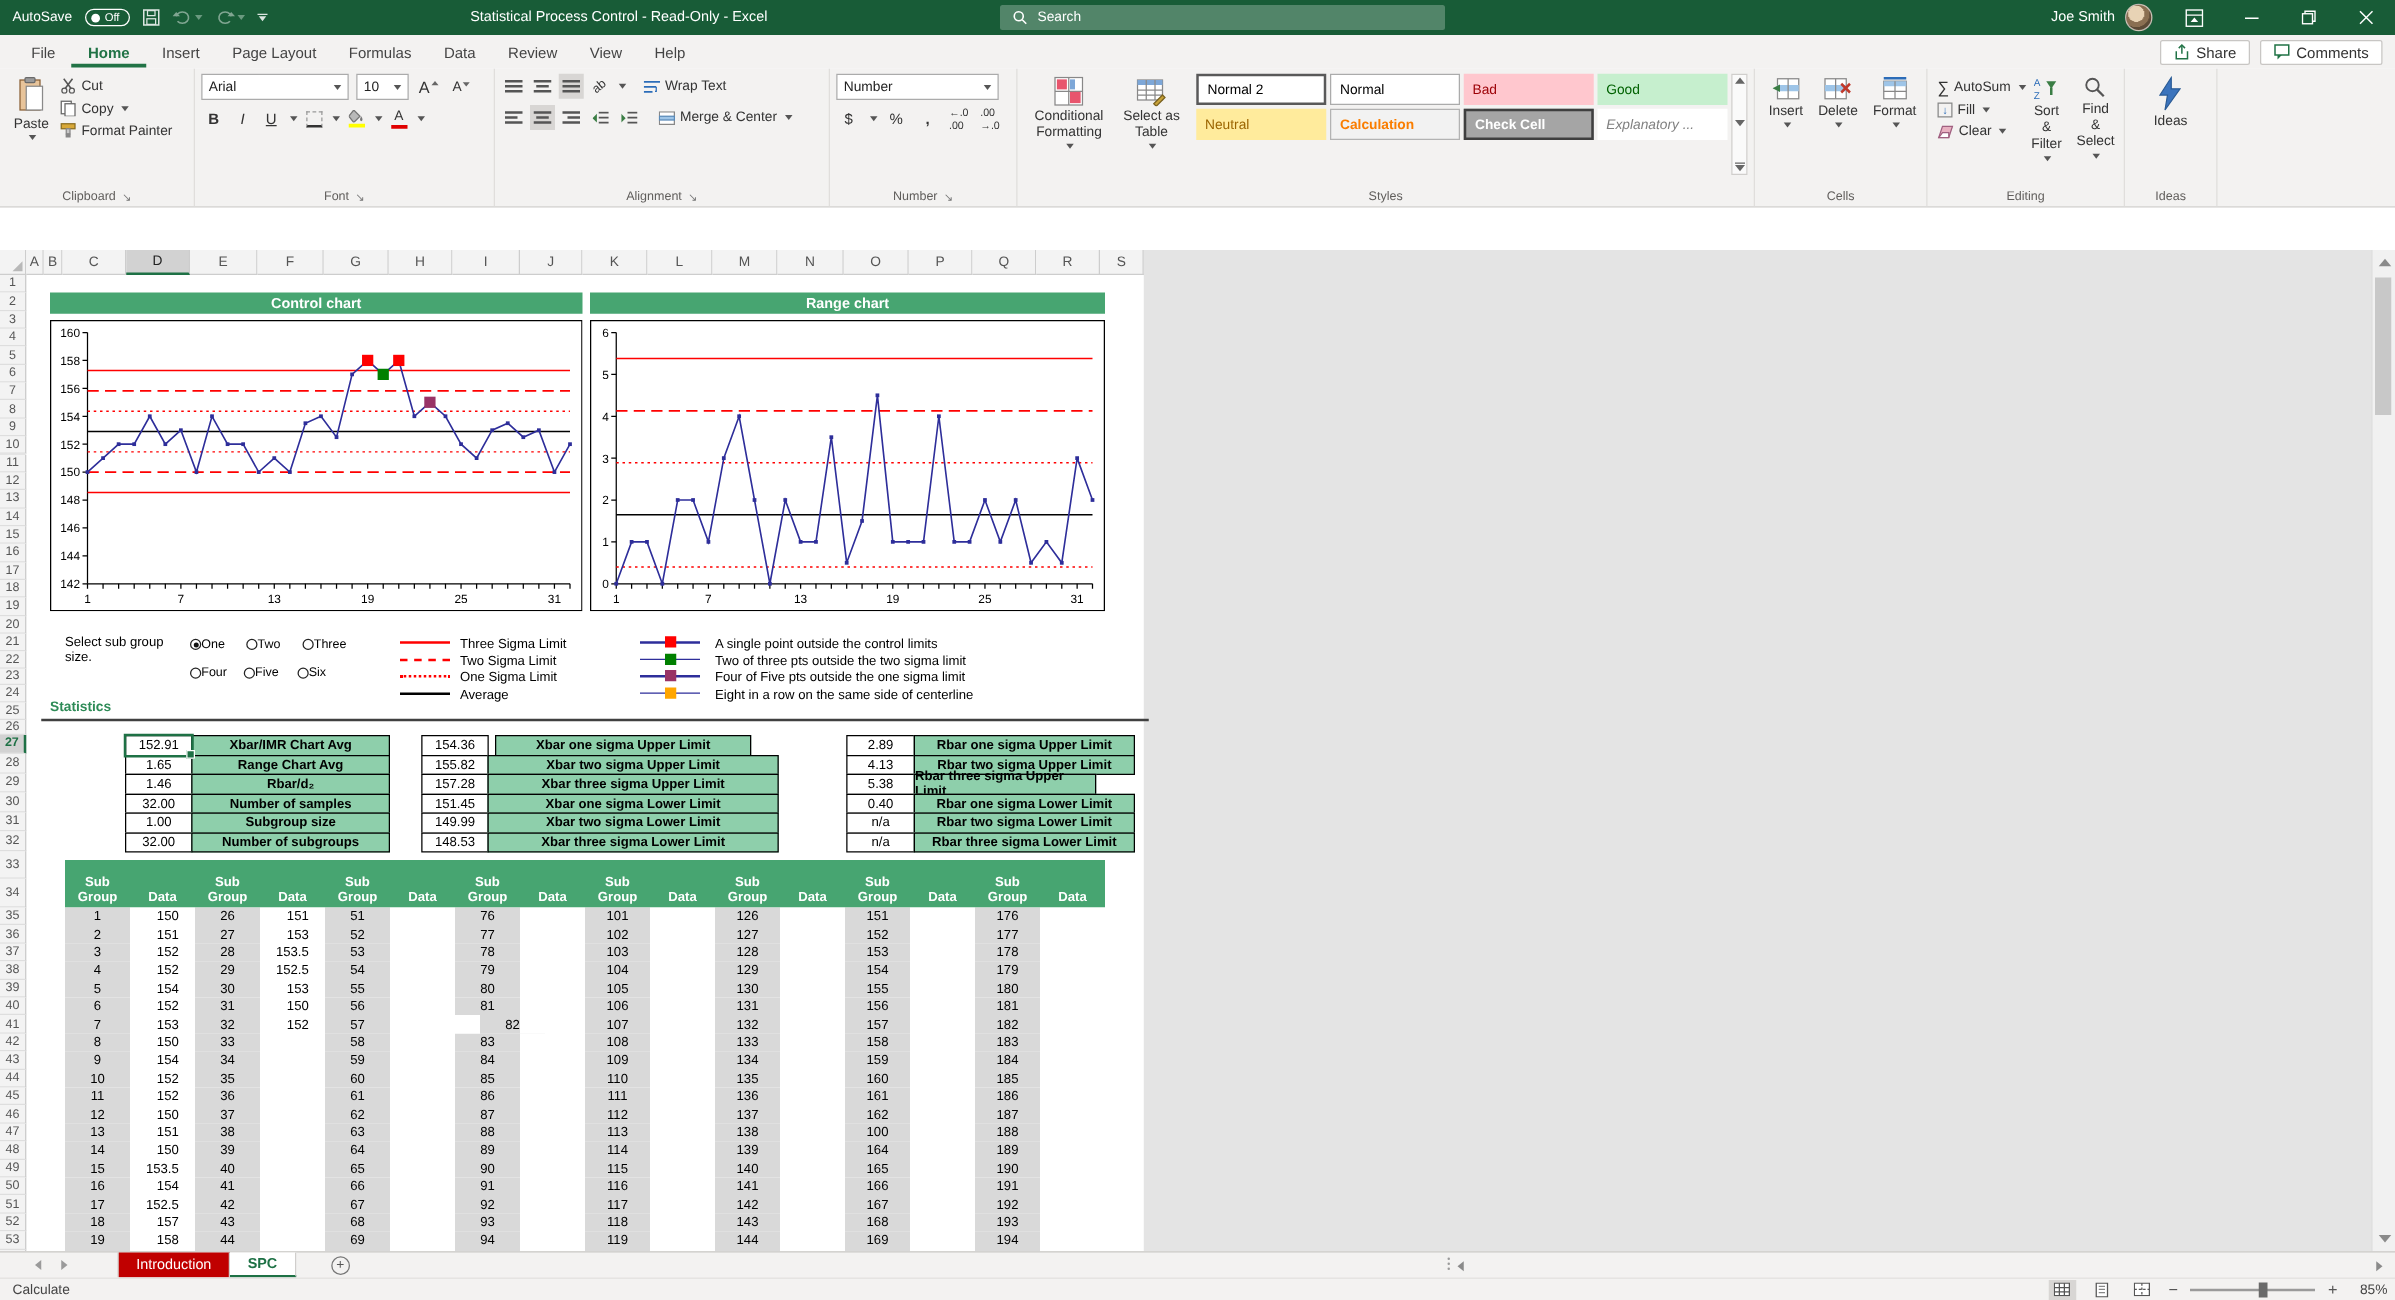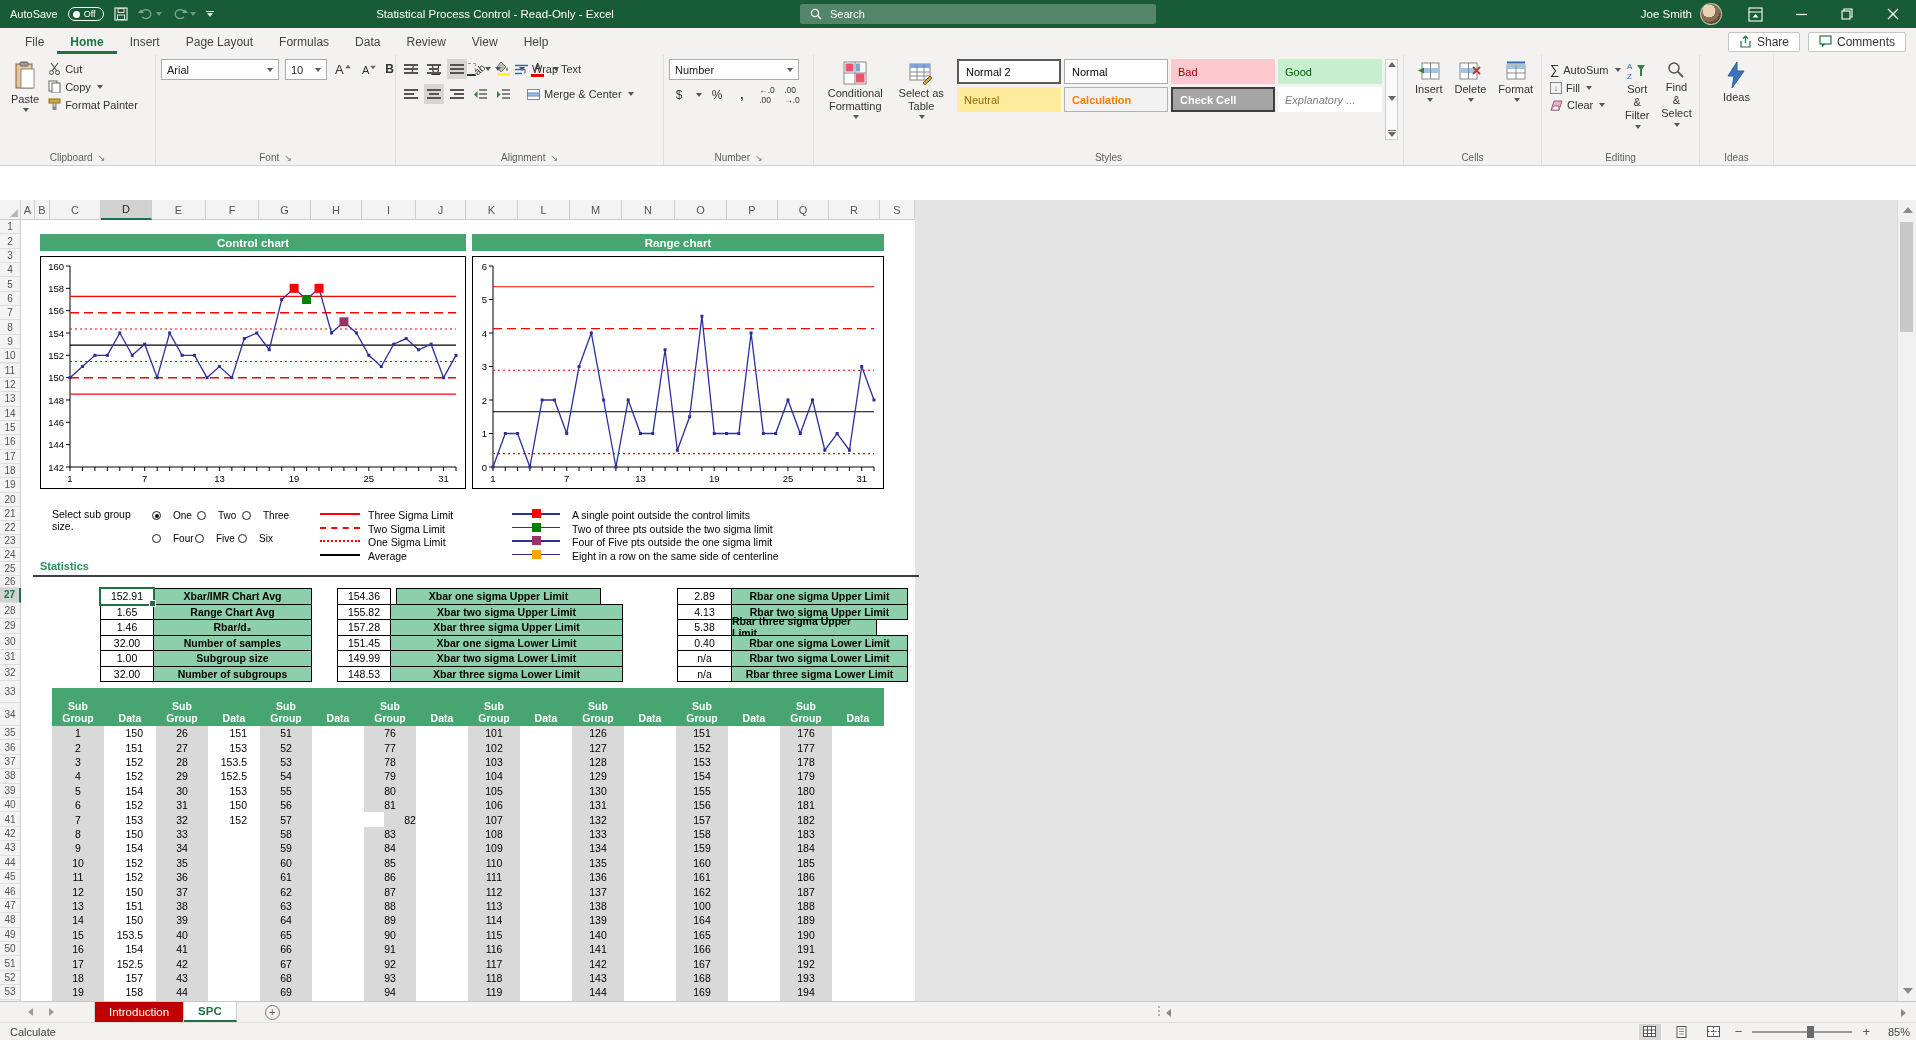--- a/index.html
+++ b/index.html
@@ -66,21 +66,21 @@
 #sheet{position:absolute;left:0;top:200px;width:1916px;height:801px;overflow:hidden;background:#e4e4e4}
 #sheet-white{position:absolute;left:21px;top:0;width:894px;height:801px;background:#fff}
 #corner{position:absolute;left:0;top:0;width:21px;height:20px;background:#f3f3f3;border-right:1px solid #cdcdcd;border-bottom:1px solid #cdcdcd}
 #corner:after{content:"";position:absolute;right:2px;bottom:2px;border-left:8px solid transparent;border-bottom:8px solid #b8b8b8}
 .colhdr{position:absolute;top:0;height:20px;background:#f3f3f3;border-right:1px solid #cdcdcd;border-bottom:1px solid #cdcdcd;font-size:11px;color:#555;display:flex;align-items:center;justify-content:center}
 .colhdr.sel{background:#d2d2d2;border-bottom:2px solid #1e7145;color:#222}
 .rowhdr{position:absolute;left:0;width:21px;background:#f3f3f3;border-right:1px solid #cdcdcd;border-bottom:1px solid #dedede;font-size:10px;color:#555;display:flex;align-items:center;justify-content:center}
 .rowhdr.sel{background:#d2d2d2;border-right:2px solid #1e7145;color:#1e7145;font-weight:bold}
 .chart-hdr{position:absolute;height:17px;background:#47a571;color:#fff;font-weight:bold;font-size:11.5px;display:flex;align-items:center;justify-content:center}
 .legend-label{position:absolute;font-size:10.5px;color:#000;white-space:nowrap}
-.radio{position:absolute;display:flex;align-items:center;gap:12px;font-size:10px;color:#000}
+.radio{position:absolute;display:flex;align-items:center;gap:0;font-size:10px;color:#000}
 .rcirc{width:9px;height:9px;border:1.4px solid #222;border-radius:50%;display:flex;align-items:center;justify-content:center}
 .rdot{width:4px;height:4px;border-radius:50%;background:#111}
 .lsample{position:absolute;width:40px;height:0}
 .msample{position:absolute;width:48px;height:9px;display:flex;align-items:center;justify-content:center}
 .msample .mline{position:absolute;left:0;right:0;top:4px;height:1.6px;background:#2e2e9a}
 .msample .msq{position:relative;width:9px;height:9px}
 #stats-heading{position:absolute;font-size:11px;font-weight:bold;color:#2e8b57}
 #stats-underline{position:absolute;height:2px;background:#404040}
 .stats-cell{position:absolute;border:1px solid #000;font-size:10.5px;display:flex;align-items:center;justify-content:center;background:#fff}
 .stats-lbl{background:#8ecfab;font-weight:bold}
@@ -254,21 +254,21 @@
             </svg>
             <span>Format Painter</span>
           </div>
       </div>
       <div class="glabel">
           <span>Clipboard</span>
           <span class="launcher">↘</span>
         </div>
     </div>
 
-    <div class="rgroup" style="width:240px;flex-direction:row">
+    <div class="rgroup" style="width:240px;flex-direction:column">
       <div class="rrow">
         <span class="inputbox" style="width:118px">
             <span>Arial</span>
             <span class="chev"></span>
           </span>
         <span class="inputbox" style="width:42px">
             <span>10</span>
             <span class="chev"></span>
           </span>
         <span class="tbtn" style="font-size:13px">A<span class="tri-u" style="transform:scale(.7);margin-bottom:6px"></span></span>

